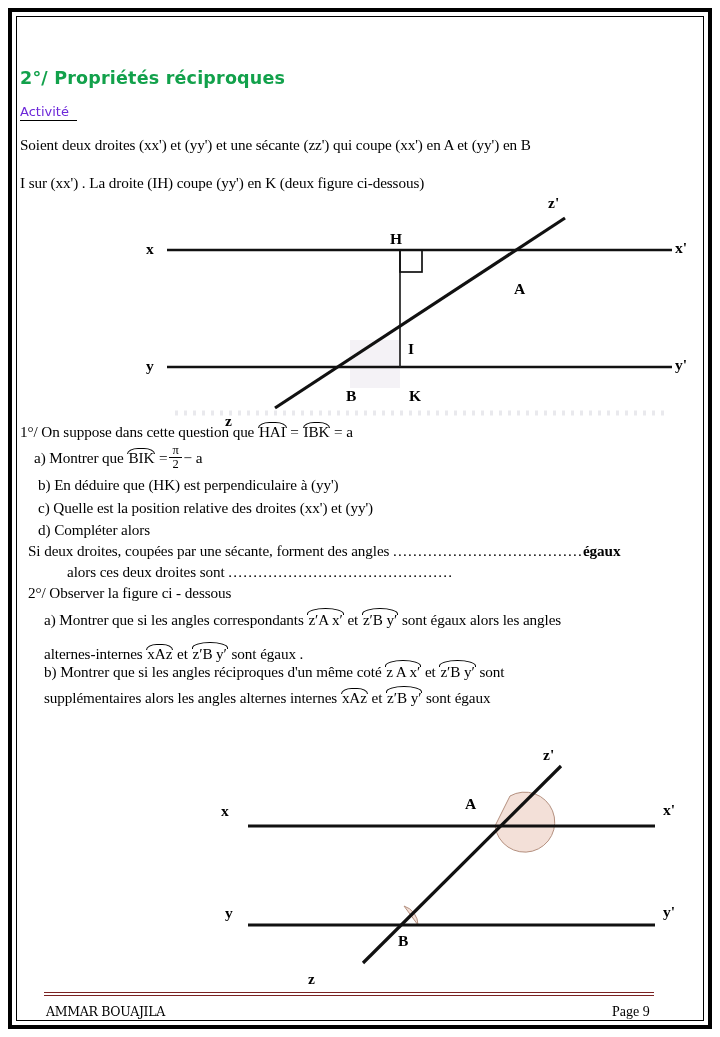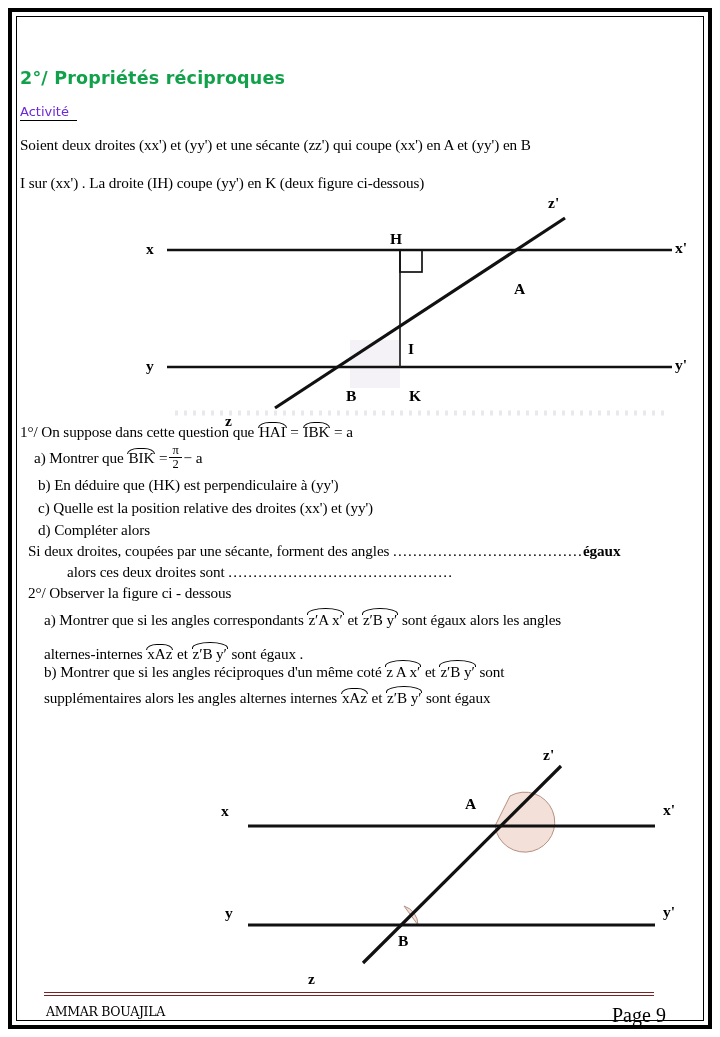--- a/index.html
+++ b/index.html
@@ -167,21 +167,21 @@
     top: 1004px;
     font-family: "DejaVu Serif", serif;
     font-size: 12.5px;
     letter-spacing: -0.3px;
   }
   #footer-right {
     position: absolute;
     left: 612px;
     top: 1004px;
     font-family: "Liberation Serif", serif;
-    font-size: 20px;
+    font-size: 14px;
   }
 </style>
 </head>
 <body>
 
 <div id="page">
 
   <div id="frame-outer"></div>
   <div id="frame-inner"></div>
 

